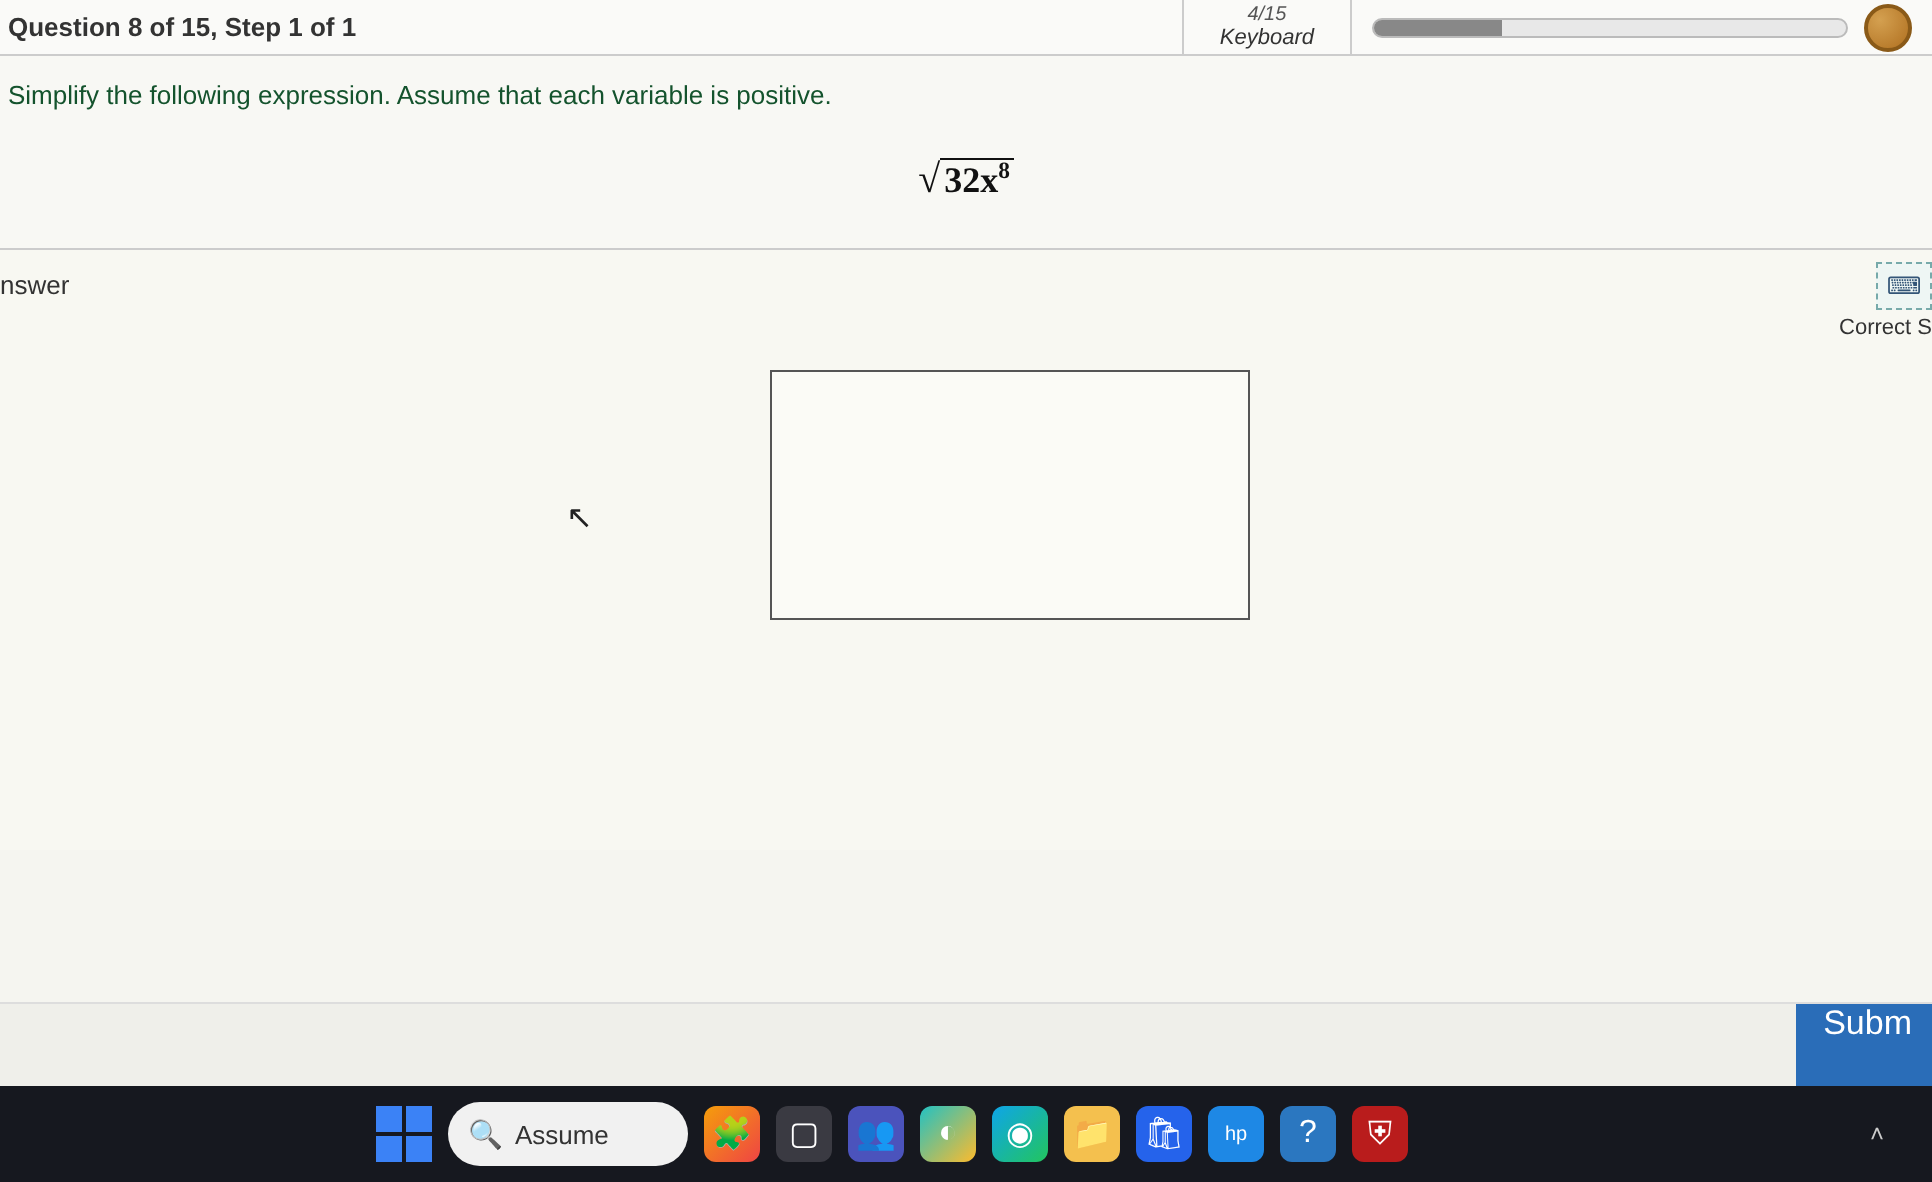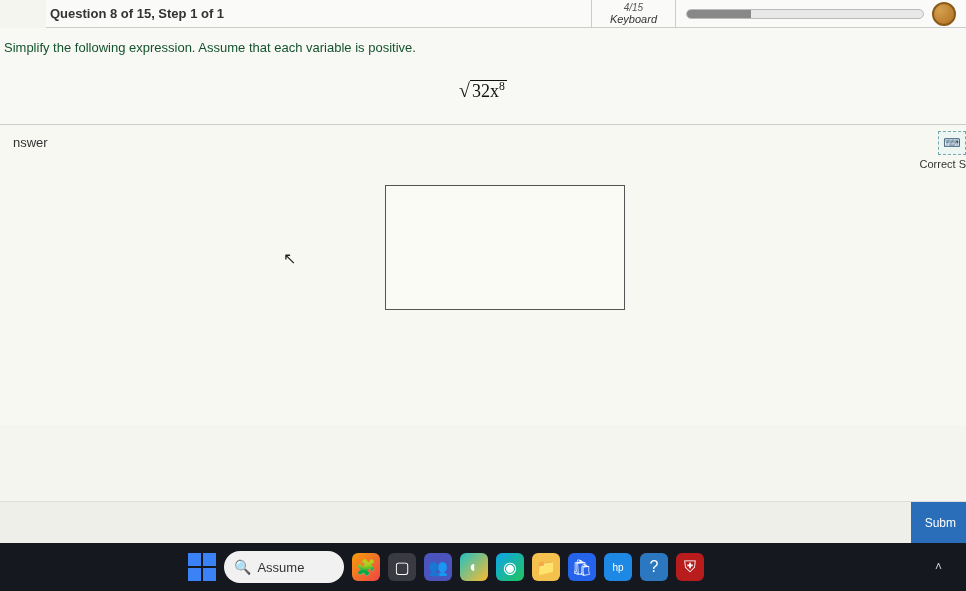--- a/index.html
+++ b/index.html
@@ -10,21 +10,20 @@
       height: 591px;
       overflow: hidden;
       position: relative;
     }
     .header-row {
       display: flex;
       align-items: center;
       height: 28px;
       border-bottom: 1px solid #ccc;
       background: #fafaf8;
-      margin-left: 46px;
     }
     .question-label {
       font-weight: bold;
       font-size: 13px;
       color: #333;
       padding-left: 4px;
       flex: 0 0 auto;
     }
     .header-spacer { flex: 1; }
     .correct-box {
@@ -74,35 +73,35 @@
       padding: 12px 4px 18px 4px;
       background: #f8f8f4;
     }
     .expression-row {
       text-align: center;
       padding: 6px 0 22px 0;
       font-family: "Times New Roman", serif;
       font-size: 18px;
       color: #111;
       background: #f8f8f4;
+      font-weight: bold;
     }
     .sqrt-sym { font-size: 20px; }
     .radicand { border-top: 1px solid #111; padding: 0 2px; }
     .divider { border-top: 1px solid #ccc; }
     .answer-area {
       background: #f8f8f2;
       min-height: 300px;
       position: relative;
       padding-top: 10px;
     }
     .answer-label {
       font-size: 13px;
       color: #333;
       padding-left: 0;
-      margin-left: 13px;
     }
     .keyboard-group {
       position: absolute;
       right: 0;
       top: 6px;
       text-align: right;
       font-size: 11px;
       color: #333;
     }
     .keyboard-btn {
@@ -139,23 +138,23 @@
       border-top: 1px solid #ddd;
       display: flex;
       justify-content: flex-end;
       align-items: center;
     }
     .submit-btn {
       background: #2a6db8;
       color: #fff;
       height: 100%;
       padding: 0 10px 0 14px;
-      font-size: 12px;
-      display: flex;
-      align-items: center;
+      font-size: 17px;
+      display: flex;
+      align-items: flex-start;
       border: none;
     }
     
     .taskbar {
       position: absolute;
       bottom: 0; left: 0; right: 0;
       height: 48px;
       background: #16181f;
       display: flex;
       align-items: center;

